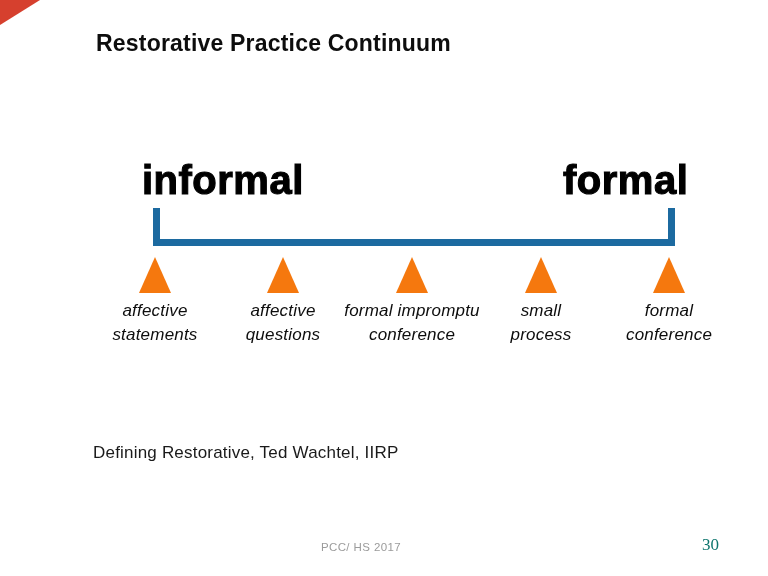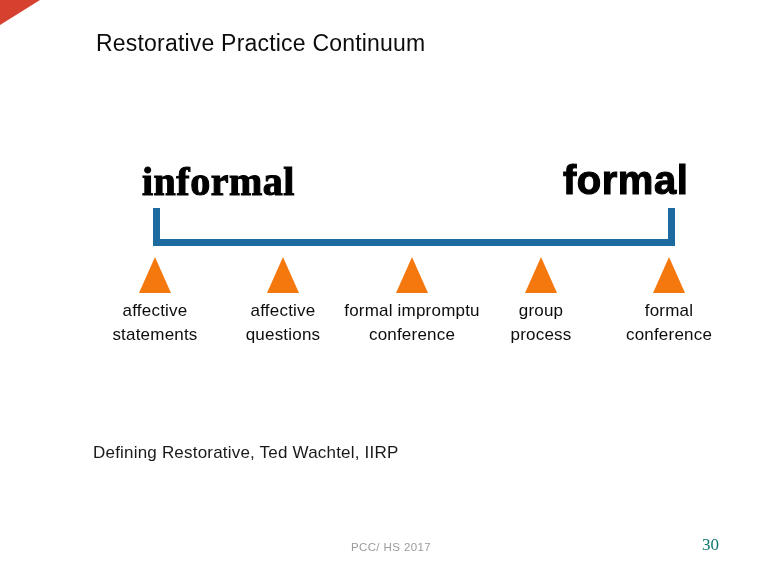--- a/index.html
+++ b/index.html
@@ -16,35 +16,35 @@
     position: absolute;
     left: 0; top: 0;
     width: 0; height: 0;
     border-top: 25px solid #d6402e;   
     border-right: 40px solid transparent;
   }
   .slide-title {
     position: absolute;
     left: 96px; top: 30px;
     font-size: 23px;
-    font-weight: normal;
+    font-weight: bold;
     letter-spacing: 0.2px;
     color: #0d0d0d;
     text-align: right;
   }
   .scale-label {
     position: absolute;
     top: 158px;
     font-size: 40px;
     font-weight: bold;
     color: #000;
     -webkit-text-stroke: 1.1px #000;
     letter-spacing: 0.5px;
   }
-  .scale-label.left  { left: 142px; font-family: Liberation Serif, serif; }
+  .scale-label.left  { left: 142px; }
   .scale-label.right { left: 563px; }
   .bracket-bar, .bracket-tick {
     position: absolute;
     background: #1c6aa0;  
   }
   .bracket-bar  { left: 153px; top: 239px; width: 522px; height: 7px; }
   .tick-left    { left: 153px; top: 208px; width: 7px; height: 38px; }
   .tick-right   { left: 668px; top: 208px; width: 7px; height: 38px; }
   .continuum-item {
     position: absolute;
@@ -62,31 +62,32 @@
     border-bottom: 36px solid #f5780e; 
   }
   .item-label {
     margin-top: 6px;
     font-size: 17px;
     line-height: 1.4;
     text-align: center;
     white-space: pre-line;
     color: #0d0d0d;
     letter-spacing: 0.2px;
+    font-style: italic;
   }
   .citation {
     position: absolute;
     left: 93px; top: 443px;
     font-size: 17px;
     color: #1a1a1a;
     letter-spacing: 0.2px;
   }
   .footer-text {
     position: absolute;
-    left: 391px; top: 541px;
+    left: 361px; top: 541px;
     transform: translateX(-50%);
     font-size: 11.5px;
     color: #9b9b9b;
     letter-spacing: 0.4px;
   }
   .page-number {
     position: absolute;
     left: 702px; top: 535px;
     font-family: "Liberation Serif", serif;
     font-size: 17px;
@@ -123,21 +124,21 @@
   </div>
 
   <div class="continuum-item" style="left:412px">
     <div class="marker-triangle" style="border-bottom-color: rgb(245, 120, 14);"></div>
     <div class="item-label">formal impromptu
 conference</div>
   </div>
 
   <div class="continuum-item" style="left:541px">
     <div class="marker-triangle" style="border-bottom-color: rgb(245, 120, 14);"></div>
-    <div class="item-label">group
+    <div class="item-label">small
 process</div>
   </div>
 
   <div class="continuum-item" style="left:669px">
     <div class="marker-triangle" style="border-bottom-color: rgb(245, 120, 14);"></div>
     <div class="item-label">formal
 conference</div>
   </div>
 
   <div class="citation">Defining Restorative, Ted Wachtel, IIRP</div>

